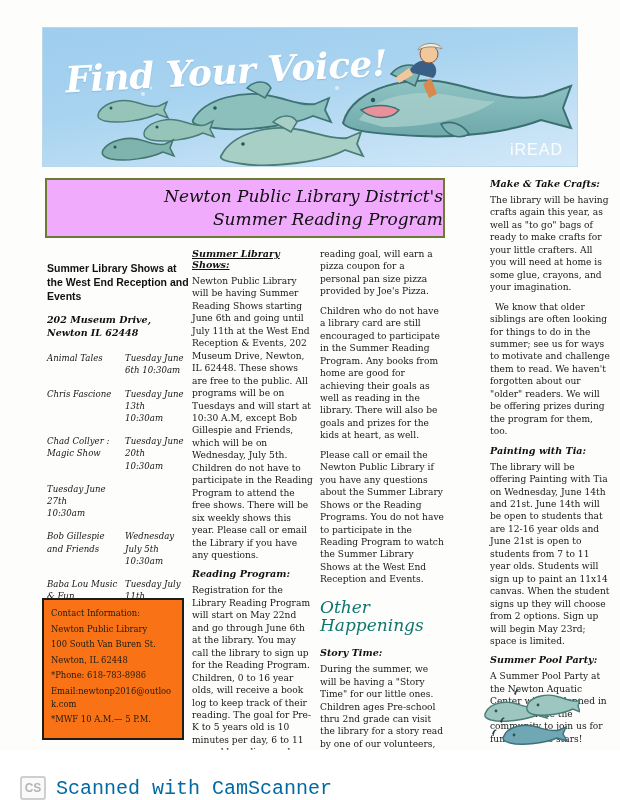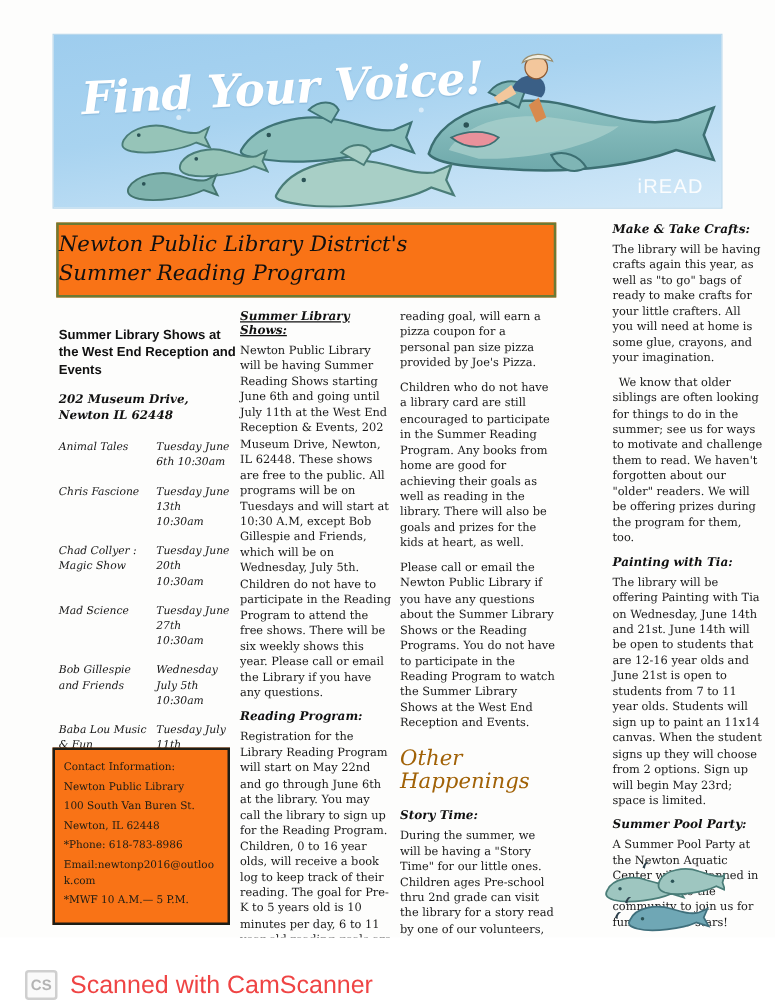--- a/index.html
+++ b/index.html
@@ -46,23 +46,23 @@
     opacity:.92;
     margin-left:15px;
   }
   .banner svg { position:absolute; inset:0; }
 
   
   .titlebox {
     position:absolute;
     left:45px; top:178px; width:400px; height:60px;
     border:2px solid #6c7a34;
-    background:#f97316;
+    background:#f0abfc;
     display:flex; flex-direction:column;
-    align-items:flex-start; justify-content:center;
+    align-items:flex-end; justify-content:center;
   }
   .titlebox .t {
     font-family:"DejaVu Serif", serif;
     font-style:italic;
     font-size:17px;
     color:#101010;
     line-height:1.35;
     white-space:nowrap;
   }
 
@@ -129,21 +129,21 @@
     color:#181818;
     line-height:1.37;
     margin:0 0 7px 0;
     text-align:left;
   }
   p.indent { text-indent:5px; }
   .bighead {
     font-family:"DejaVu Serif", serif;
     font-style:italic;
     font-size:17px;
-    color:#a16207;
+    color:#0f766e;
     margin:12px 0 12px 0;
     line-height:1.1;
   }
 
   
   .whales-bottom {
     position:absolute; left:470px; top:686px;
     width:110px; height:62px;
   }
 
@@ -160,23 +160,23 @@
     border:2px solid #cfcfcf;
     border-radius:3px;
     display:flex; align-items:center; justify-content:center;
     font-family:"Liberation Sans", sans-serif;
     font-weight:bold; font-size:12px;
     color:#b4b4b4;
     background:#fafafa;
     margin-right:10px;
   }
   .cs-text {
-    font-family:Liberation Sans, sans-serif;
+    font-family:Liberation Mono, monospace;
     font-size:20px;
-    color:#ef4444;
+    color:#0369a1;
   }
 </style>
 </head>
 <body>
 
 <div id="page">
 
   <div class="banner">
     <svg viewBox="0 0 536 140" width="536" height="140">
       <defs>
@@ -247,21 +247,20 @@
     </div>
     <div class="sched-row">
       <div class="sched-name">Chris Fascione</div>
       <div class="sched-when">Tuesday June 13th 10:30am</div>
     </div>
     <div class="sched-row">
       <div class="sched-name">Chad Collyer : Magic Show</div>
       <div class="sched-when">Tuesday June 20th 10:30am</div>
     </div>
     <div class="sched-row">
-      <div class="sched-name">Mad Science</div>
       <div class="sched-when">Tuesday June 27th 10:30am</div>
     </div>
     <div class="sched-row">
       <div class="sched-name">Bob Gillespie and Friends</div>
       <div class="sched-when">Wednesday July 5th 10:30am</div>
     </div>
     <div class="sched-row">
       <div class="sched-name">Baba Lou Music &amp; Fun</div>
       <div class="sched-when">Tuesday July 11th 10:30am</div>
     </div>

